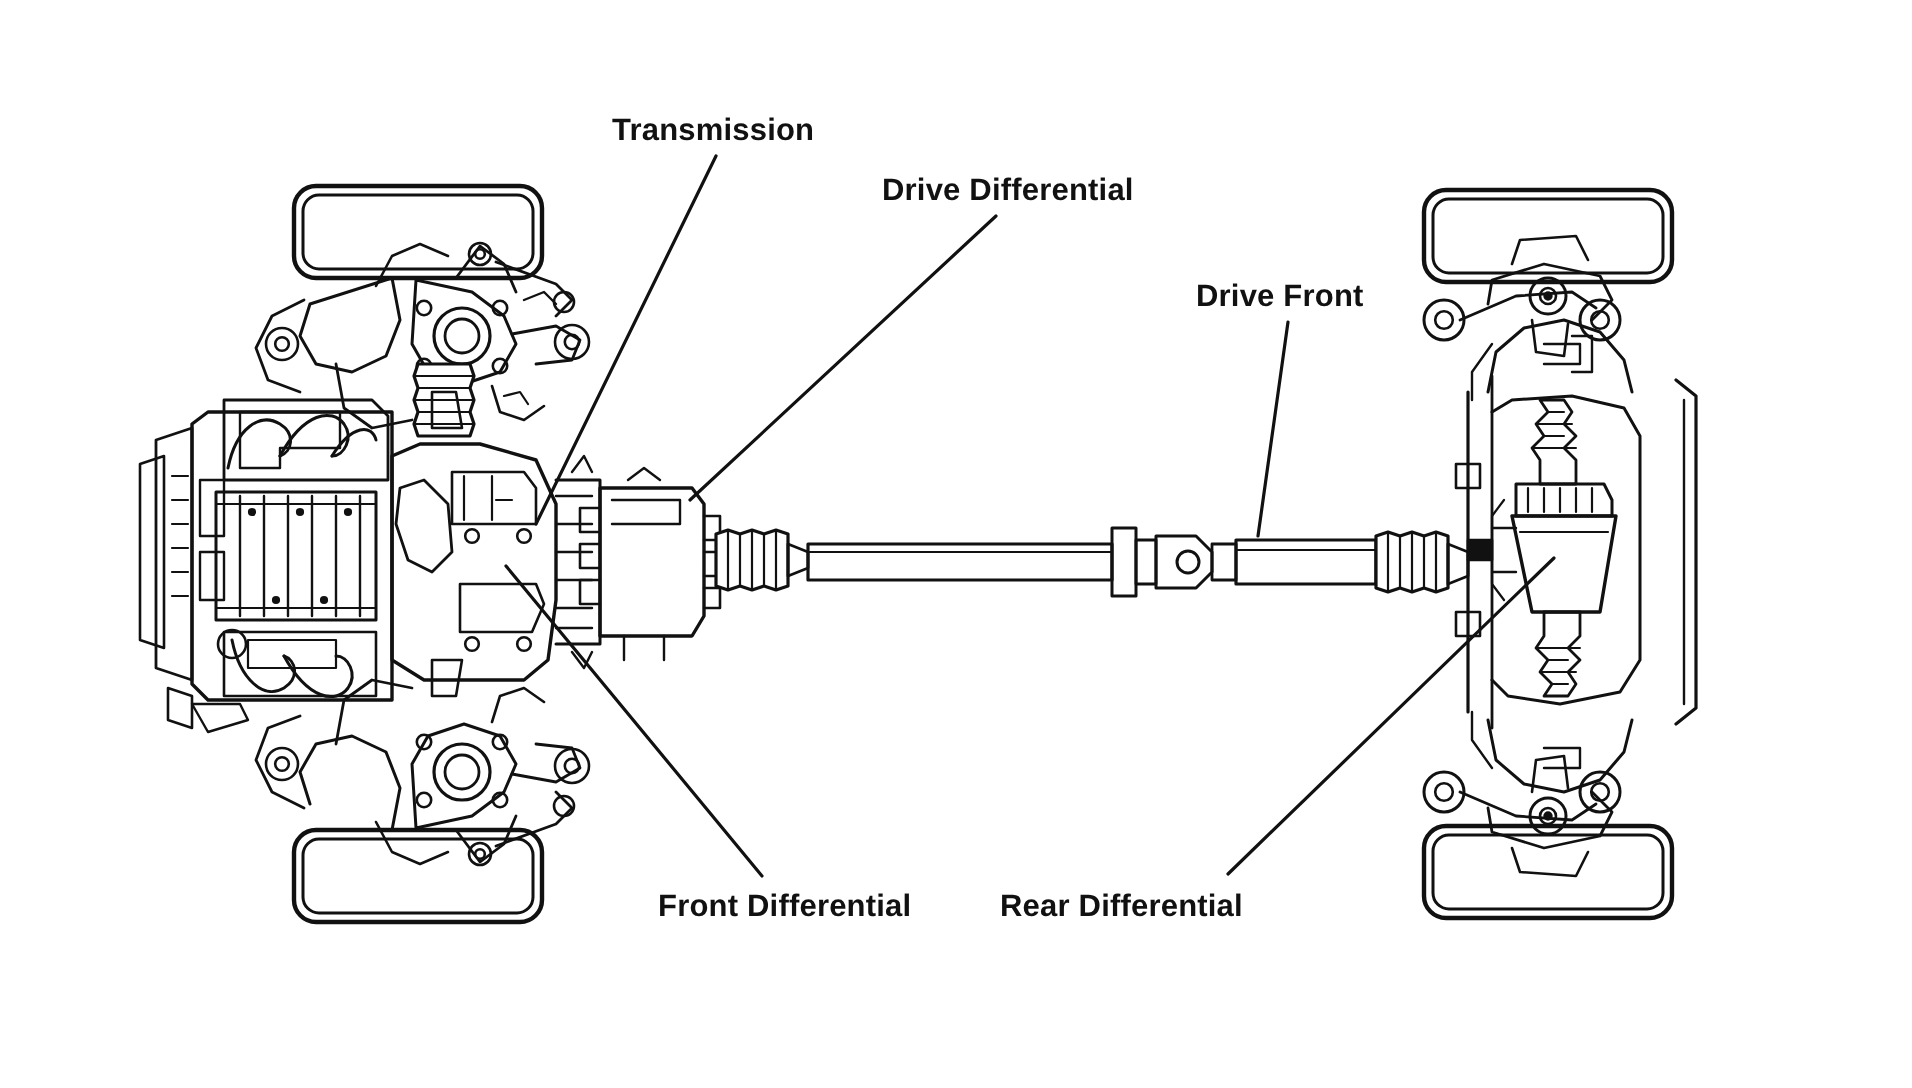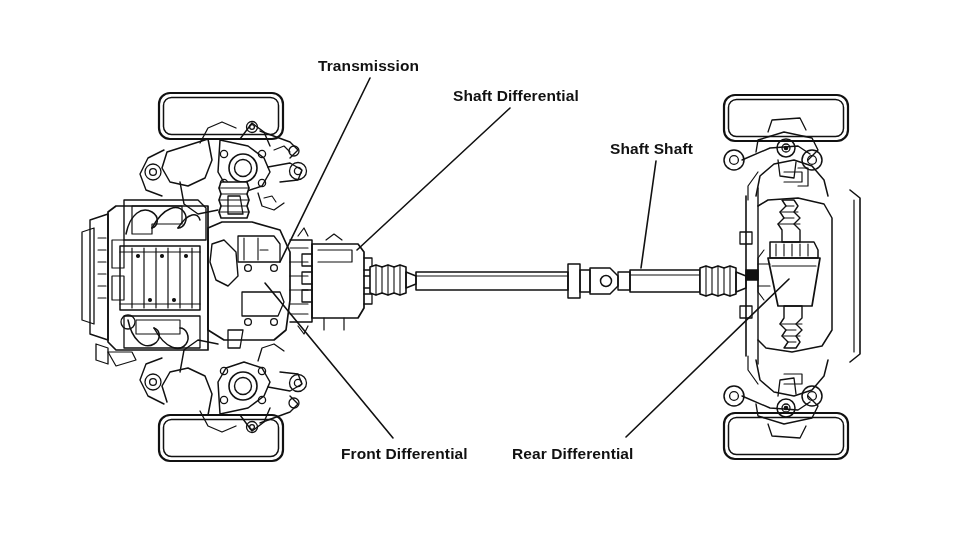--- a/index.html
+++ b/index.html
@@ -1,17 +1,17 @@
 <!DOCTYPE html>
 <html><head>
 <meta charset="utf-8">
 <style>
   html,body{margin:0;padding:0;background:#ffffff;}
   body{width:956px;height:544px;font-family:"Liberation Sans",sans-serif;overflow:hidden;}
-  #stage{position:relative;width:772px;height:544px;background:#ffffff;margin-left:12px;}
+  #stage{position:relative;width:772px;height:544px;background:#ffffff;}
   #art{position:absolute;left:0;top:0;width:956px;height:544px;}
   .lbl{position:absolute;font-family:"Liberation Sans",sans-serif;font-weight:bold;
        font-size:15.5px;color:#111111;white-space:nowrap;letter-spacing:.1px;}
 </style>
 </head>
 <body>
 
 <div id="stage">
 
   <svg id="art" viewBox="0 0 956 544">
@@ -253,18 +253,18 @@
     <g stroke="#111" stroke-width="1.6" fill="none" stroke-linecap="round">
       <line id="ld-transmission" x1="358" y1="78" x2="268" y2="262"></line>
       <line id="ld-torsen-differential" x1="498" y1="108" x2="345" y2="250"></line>
       <line id="ld-drive-shaft" x1="644" y1="161" x2="629" y2="268"></line>
       <line id="ld-front-differential" x1="381" y1="438" x2="253" y2="283"></line>
       <line id="ld-rear-differential" x1="614" y1="437" x2="777" y2="279"></line>
     </g>
   </svg>
 
   <div class="lbl" style="left:306px;top:57px;">Transmission</div>
-  <div class="lbl" style="left:441px;top:87px;">Shaft Differential</div>
-  <div class="lbl" style="left:598px;top:140px;">Shaft Shaft</div>
+  <div class="lbl" style="left:441px;top:87px;">Drive Differential</div>
+  <div class="lbl" style="left:598px;top:140px;">Drive Front</div>
   <div class="lbl" style="left:500px;top:445px;">Rear Differential</div>
   <div class="lbl" style="left:329px;top:445px;">Front Differential</div>
 
 </div>
 
 </body></html>

